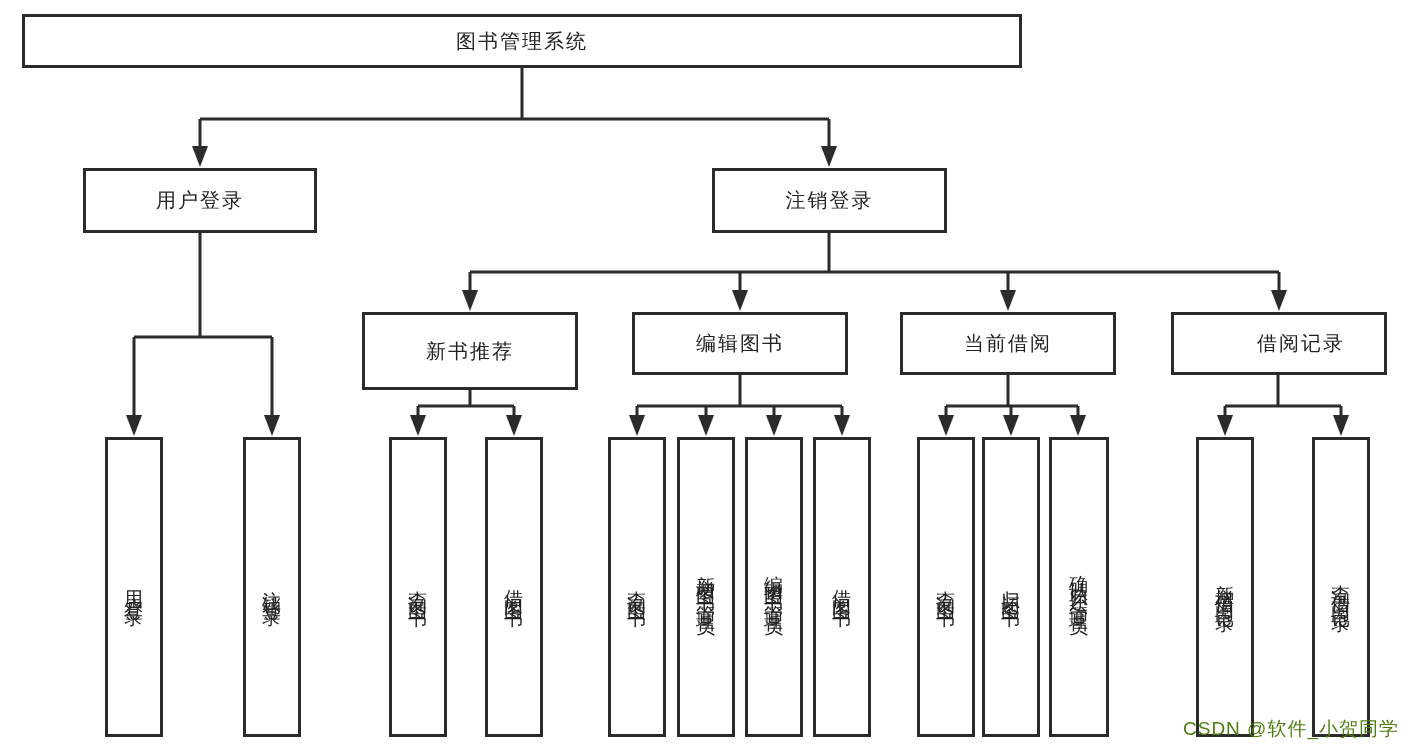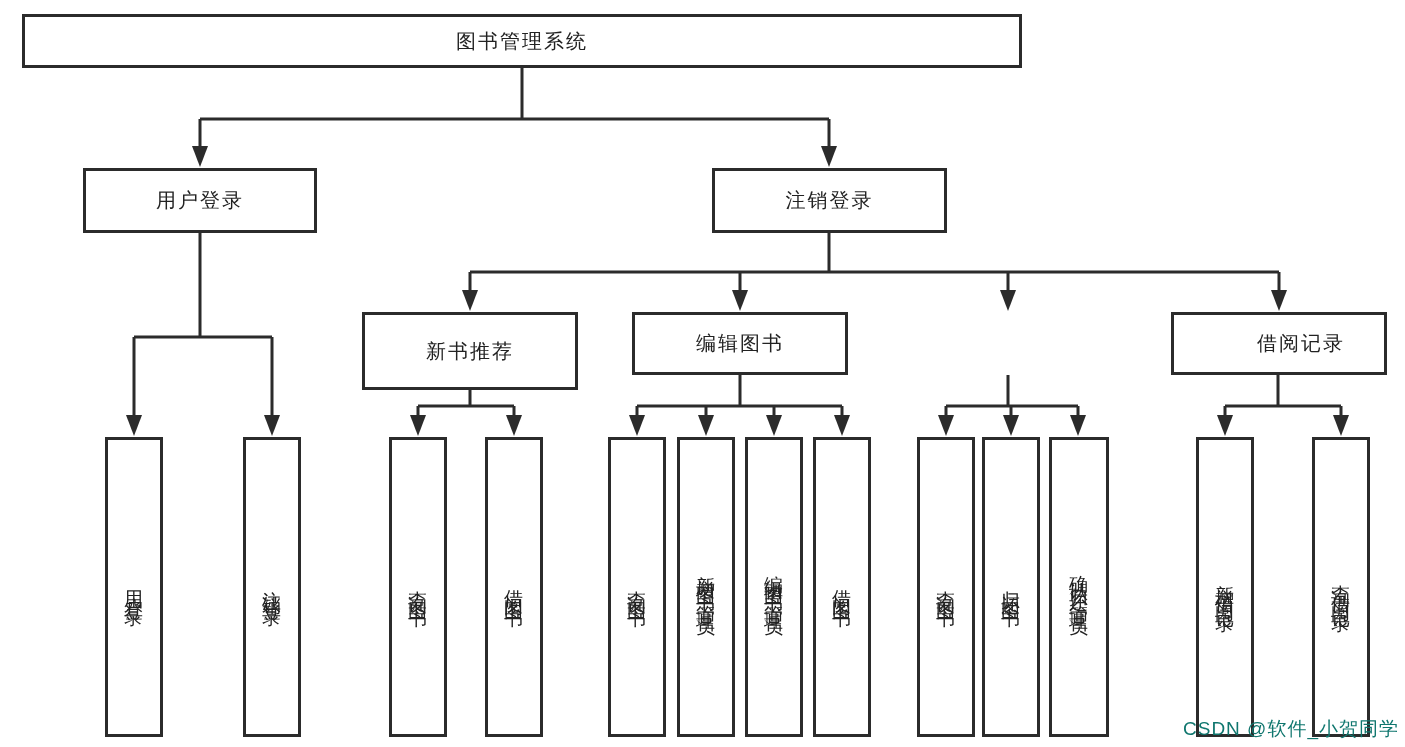--- a/index.html
+++ b/index.html
@@ -65,21 +65,21 @@
   .l-cb-query     { left: 917px;  }
   .l-cb-return    { left: 982px;  }
   .l-cb-confirm   { left: 1049px; width: 60px; }
   .l-br-add       { left: 1196px; }
   .l-br-query     { left: 1312px; }
   .watermark {
     position: absolute;
     left: 1183px;
     top: 716px;
     font-size: 19px;
-    color: #0f766e;
+    color: #4d7c0f;
     letter-spacing: 1px;
     white-space: nowrap;
     z-index: 3;
   }
 </style>
 </head>
 <body>
 
 <div class="diagram">
 
@@ -136,20 +136,23 @@
   <div class="node n-book-mgmt">
     <span class="hlabel">注销登录</span>
   </div>
 
   <div class="node n-new-books">
     <span class="hlabel">新书推荐</span>
   </div>
   <div class="node n-book-borrow">
     <span class="hlabel">编辑图书</span>
   </div>
+  <div class="node n-current-borrow">
+    <span class="hlabel">当前借阅</span>
+  </div>
   <div class="node n-borrow-records">
     <span class="hlabel">借阅记录</span>
   </div>
 
   <div class="node leaf l-user-login">
     <span class="vlabel">用户登录</span>
   </div>
   <div class="node leaf l-logout">
     <span class="vlabel">注销登录</span>
   </div>

